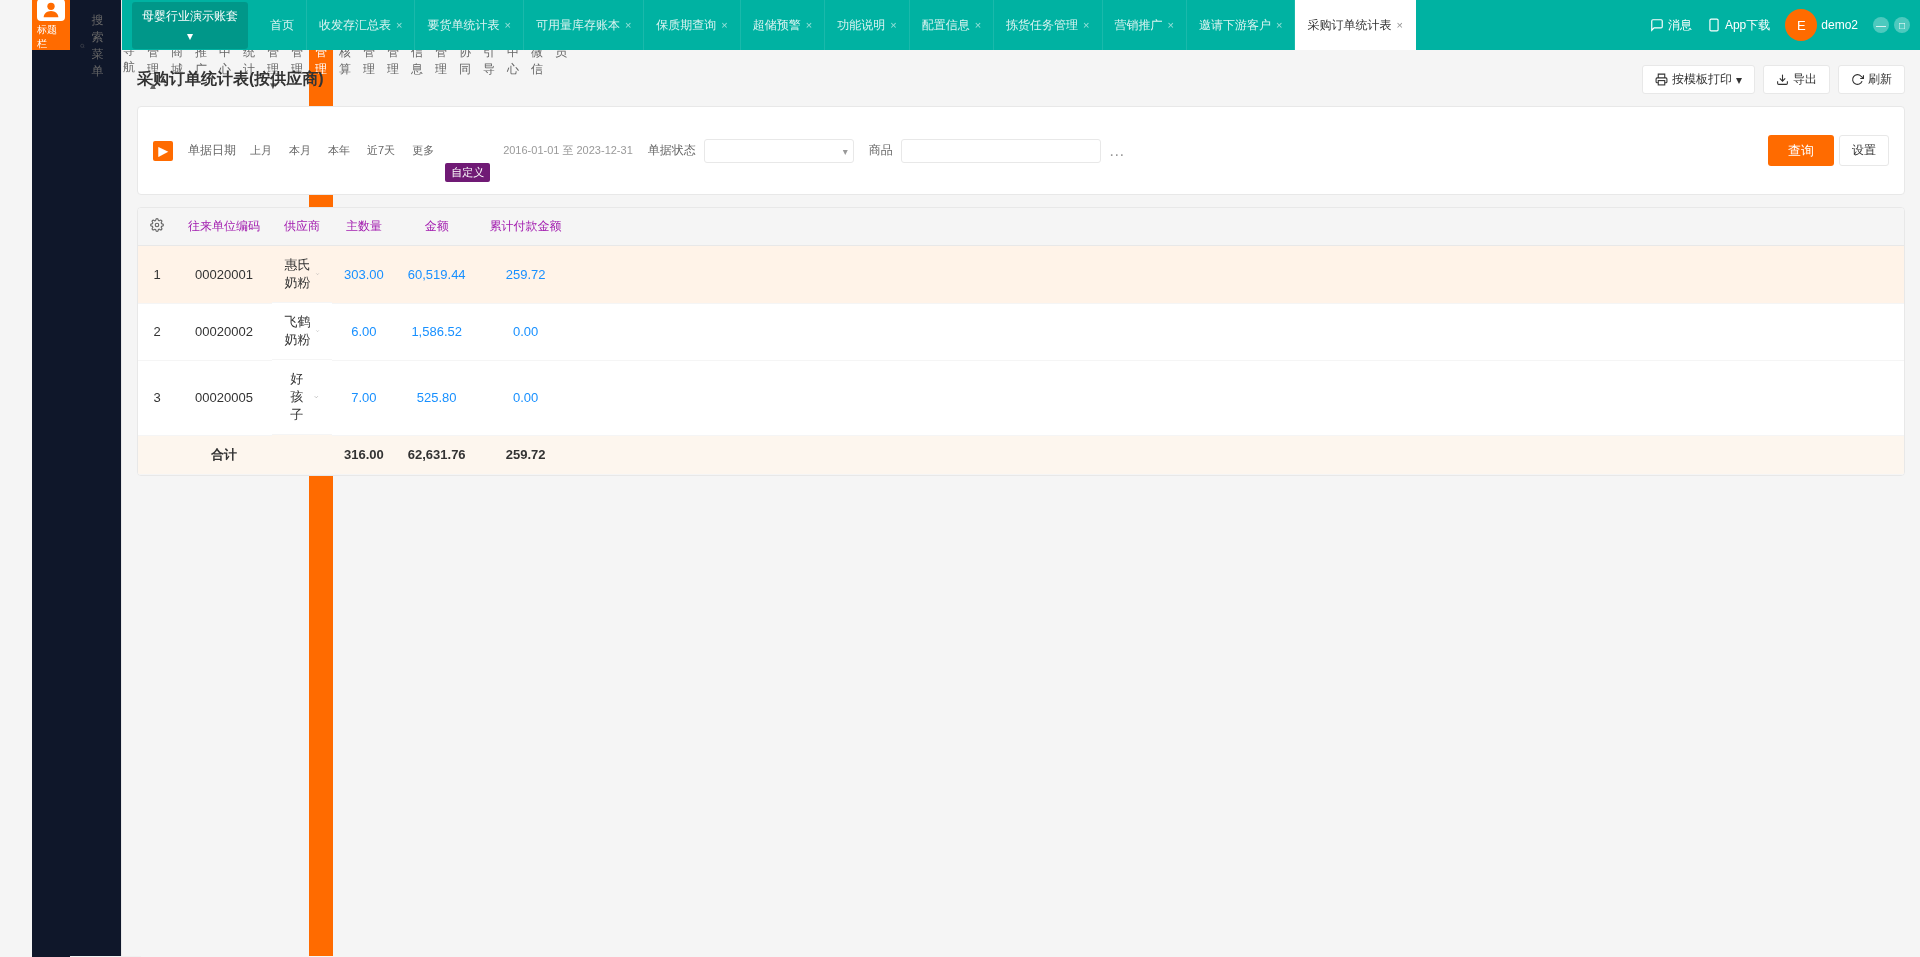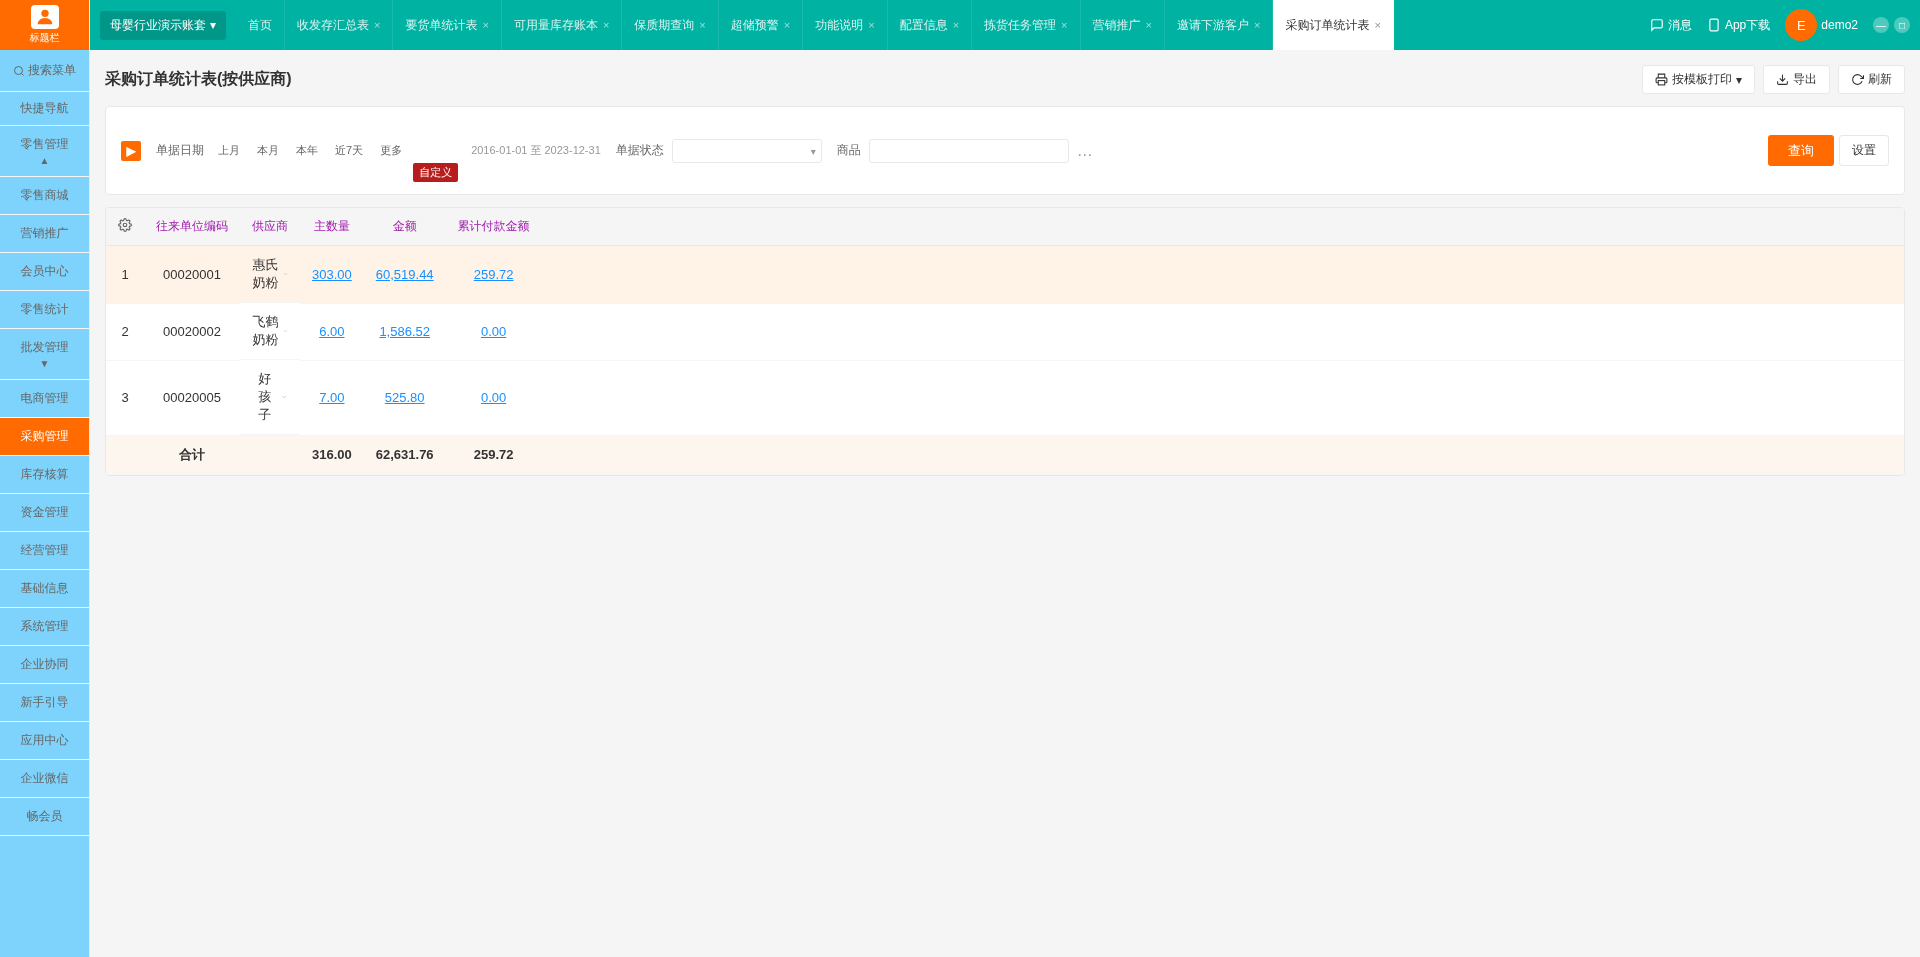--- a/index.html
+++ b/index.html
@@ -1,36 +1,36 @@
 <!DOCTYPE html>
 <html><head>
   <meta charset="utf-8">
   <style>
     * { margin: 0; padding: 0; box-sizing: border-box; }
     body { font-family: 'Microsoft YaHei', Arial, sans-serif; font-size: 13px; background: #f5f5f5; width: 1920px; height: 957px; overflow: hidden; display: flex; }
 
     
-    .sidebar { width: 90px; background: #7dd3fc; display: flex; flex-direction: column; border-right: 1px solid #e8e8e8; flex-shrink: 0; }
+    .sidebar { width: 90px; background: #0f172a; display: flex; flex-direction: row; border-right: 1px solid #e8e8e8; flex-shrink: 0; margin-left: 32px; }
     .sidebar-logo { background: #ff6b00; height: 50px; display: flex; align-items: center; justify-content: center; color: #fff; font-size: 12px; flex-direction: column; padding: 5px; }
     .sidebar-logo .logo-icon { width: 28px; height: 28px; background: #fff; border-radius: 4px; display: flex; align-items: center; justify-content: center; margin-bottom: 2px; }
     .sidebar-logo .logo-icon svg { width: 22px; height: 22px; }
     .sidebar-logo-text { font-size: 10px; color: #fff; }
     .sidebar-search { padding: 8px 6px; border-bottom: 1px solid #f0f0f0; }
     .sidebar-search-btn { width: 100%; background: none; border: none; color: #666; font-size: 12px; cursor: pointer; padding: 4px; text-align: center; display: flex; align-items: center; justify-content: center; gap: 3px; }
     .sidebar-nav-item { padding: 10px 6px; font-size: 12px; color: #666; cursor: pointer; border-bottom: 1px solid #f5f5f5; display: flex; flex-direction: column; align-items: center; gap: 2px; }
     .sidebar-nav-item.active { background: #ff6b00; color: #fff; }
     .nav-arrow { font-size: 10px; }
     .quick-nav { padding: 8px 6px; border-bottom: 1px solid #f0f0f0; text-align: center; font-size: 12px; color: #666; cursor: pointer; }
 
     
     .main { flex: 1; display: flex; flex-direction: column; overflow: hidden; }
 
     
     .topbar { background: #00b2a2; height: 50px; display: flex; align-items: center; padding: 0 10px; gap: 0; flex-shrink: 0; }
-    .topbar-dropdown { background: rgba(0,0,0,0.15); color: #fff; border: none; padding: 6px 10px; font-size: 12px; cursor: pointer; border-radius: 3px; display: flex; align-items: center; gap: 4px; margin-right: 10px; white-space: nowrap; }
+    .topbar-dropdown { background: rgba(0,0,0,0.15); color: #fff; border: none; padding: 6px 10px; font-size: 12px; cursor: pointer; border-radius: 3px; display: flex; align-items: center; gap: 4px; margin-right: 10px; white-space: nowrap; flex-direction: column; }
     .tab-bar { display: flex; align-items: center; flex: 1; overflow: hidden; height: 100%; }
     .tab-item { height: 100%; display: flex; align-items: center; padding: 0 12px; font-size: 12px; color: rgba(255,255,255,0.85); cursor: pointer; white-space: nowrap; border-right: 1px solid rgba(255,255,255,0.1); position: relative; }
     .tab-item.active { background: #fff; color: #333; }
     .tab-item .tab-close { margin-left: 5px; color: inherit; font-size: 11px; opacity: 0.7; }
     .tab-item.active .tab-close { color: #666; }
     .topbar-right { display: flex; align-items: center; gap: 15px; color: #fff; font-size: 12px; margin-left: auto; flex-shrink: 0; }
     .topbar-right-item { display: flex; align-items: center; gap: 4px; cursor: pointer; white-space: nowrap; }
     .win-controls { display: flex; gap: 5px; }
     .win-btn { width: 16px; height: 16px; border-radius: 50%; border: none; cursor: pointer; display: flex; align-items: center; justify-content: center; font-size: 10px; color: #fff; background: rgba(255,255,255,0.3); }
 
@@ -43,39 +43,39 @@
     .btn-refresh { background: #fff; border: 1px solid #e8e8e8; padding: 5px 12px; font-size: 12px; cursor: pointer; color: #333; border-radius: 3px; display: flex; align-items: center; gap: 4px; }
 
     
     .filter-bar { background: #fff; border: 1px solid #e8e8e8; border-radius: 4px; padding: 12px 15px; margin-bottom: 12px; }
     .filter-row { display: flex; align-items: center; gap: 15px; flex-wrap: wrap; }
     .filter-group { display: flex; align-items: center; gap: 8px; }
     .filter-label { color: #666; font-size: 12px; white-space: nowrap; }
     .filter-toggle-btn { width: 20px; height: 20px; background: #ff6b00; color: #fff; border: none; cursor: pointer; border-radius: 2px; display: flex; align-items: center; justify-content: center; font-size: 12px; font-weight: bold; }
     .date-shortcuts { display: flex; gap: 5px; }
     .date-shortcut { padding: 2px 6px; font-size: 11px; color: #666; cursor: pointer; border: none; background: none; }
-    .date-shortcut.custom { background: #b91c1c; color: #fff; border-radius: 2px; padding: 2px 6px; margin-top: 44px; }
+    .date-shortcut.custom { background: #701a75; color: #fff; border-radius: 2px; padding: 2px 6px; margin-top: 44px; }
     .date-range { font-size: 11px; color: #999; margin-left: 5px; }
     .filter-select { border: 1px solid #e8e8e8; padding: 4px 25px 4px 8px; font-size: 12px; border-radius: 3px; min-width: 150px; background: #fff; color: #333; appearance: none; cursor: pointer; }
     .filter-input { border: 1px solid #e8e8e8; padding: 4px 8px; font-size: 12px; border-radius: 3px; min-width: 150px; }
     .select-wrapper { position: relative; display: inline-block; }
     .select-wrapper::after { content: '▾'; position: absolute; right: 6px; top: 50%; transform: translateY(-50%); color: #999; pointer-events: none; font-size: 10px; }
     .expand-more { background: none; border: none; color: #00b2a2; cursor: pointer; font-size: 12px; display: flex; align-items: center; gap: 3px; margin: 8px auto 0; }
     .btn-query { background: #ff6b00; color: #fff; border: none; padding: 6px 20px; font-size: 13px; cursor: pointer; border-radius: 3px; }
     .btn-settings { background: #fff; border: 1px solid #e8e8e8; padding: 6px 12px; font-size: 12px; cursor: pointer; color: #333; border-radius: 3px; }
     .filter-actions { display: flex; flex-direction: row; gap: 5px; margin-left: auto; }
     .more-dots { color: #999; cursor: pointer; font-size: 16px; margin-right: 5px; }
 
     
     .table-container { background: #fff; border: 1px solid #e8e8e8; border-radius: 4px; overflow: hidden; }
     .data-table { width: 100%; border-collapse: collapse; }
     .data-table th { background: #f5f5f5; padding: 10px 12px; text-align: center; font-weight: normal; color: #a21caf; font-size: 12px; border-bottom: 1px solid #e8e8e8; white-space: nowrap; }
     .data-table td { padding: 10px 12px; text-align: center; font-size: 13px; color: #333; border-bottom: 1px solid #f5f5f5; }
     .data-table tr.selected td { background: #fff3e8; }
-    .data-table td.link { color: #1890ff; cursor: pointer; text-decoration: underline; }
+    .data-table td.link { color: #1890ff; cursor: pointer; }
     .data-table .settings-col { width: 30px; }
     .data-table th:first-child { width: 30px; }
 
     .avatar { width: 32px; height: 32px; border-radius: 50%; background: #ff6b00; color: #fff; display: flex; align-items: center; justify-content: center; font-size: 13px; }
   </style>
 </head>
 <body>
 
 <div class="sidebar">
   <div class="sidebar-logo">

